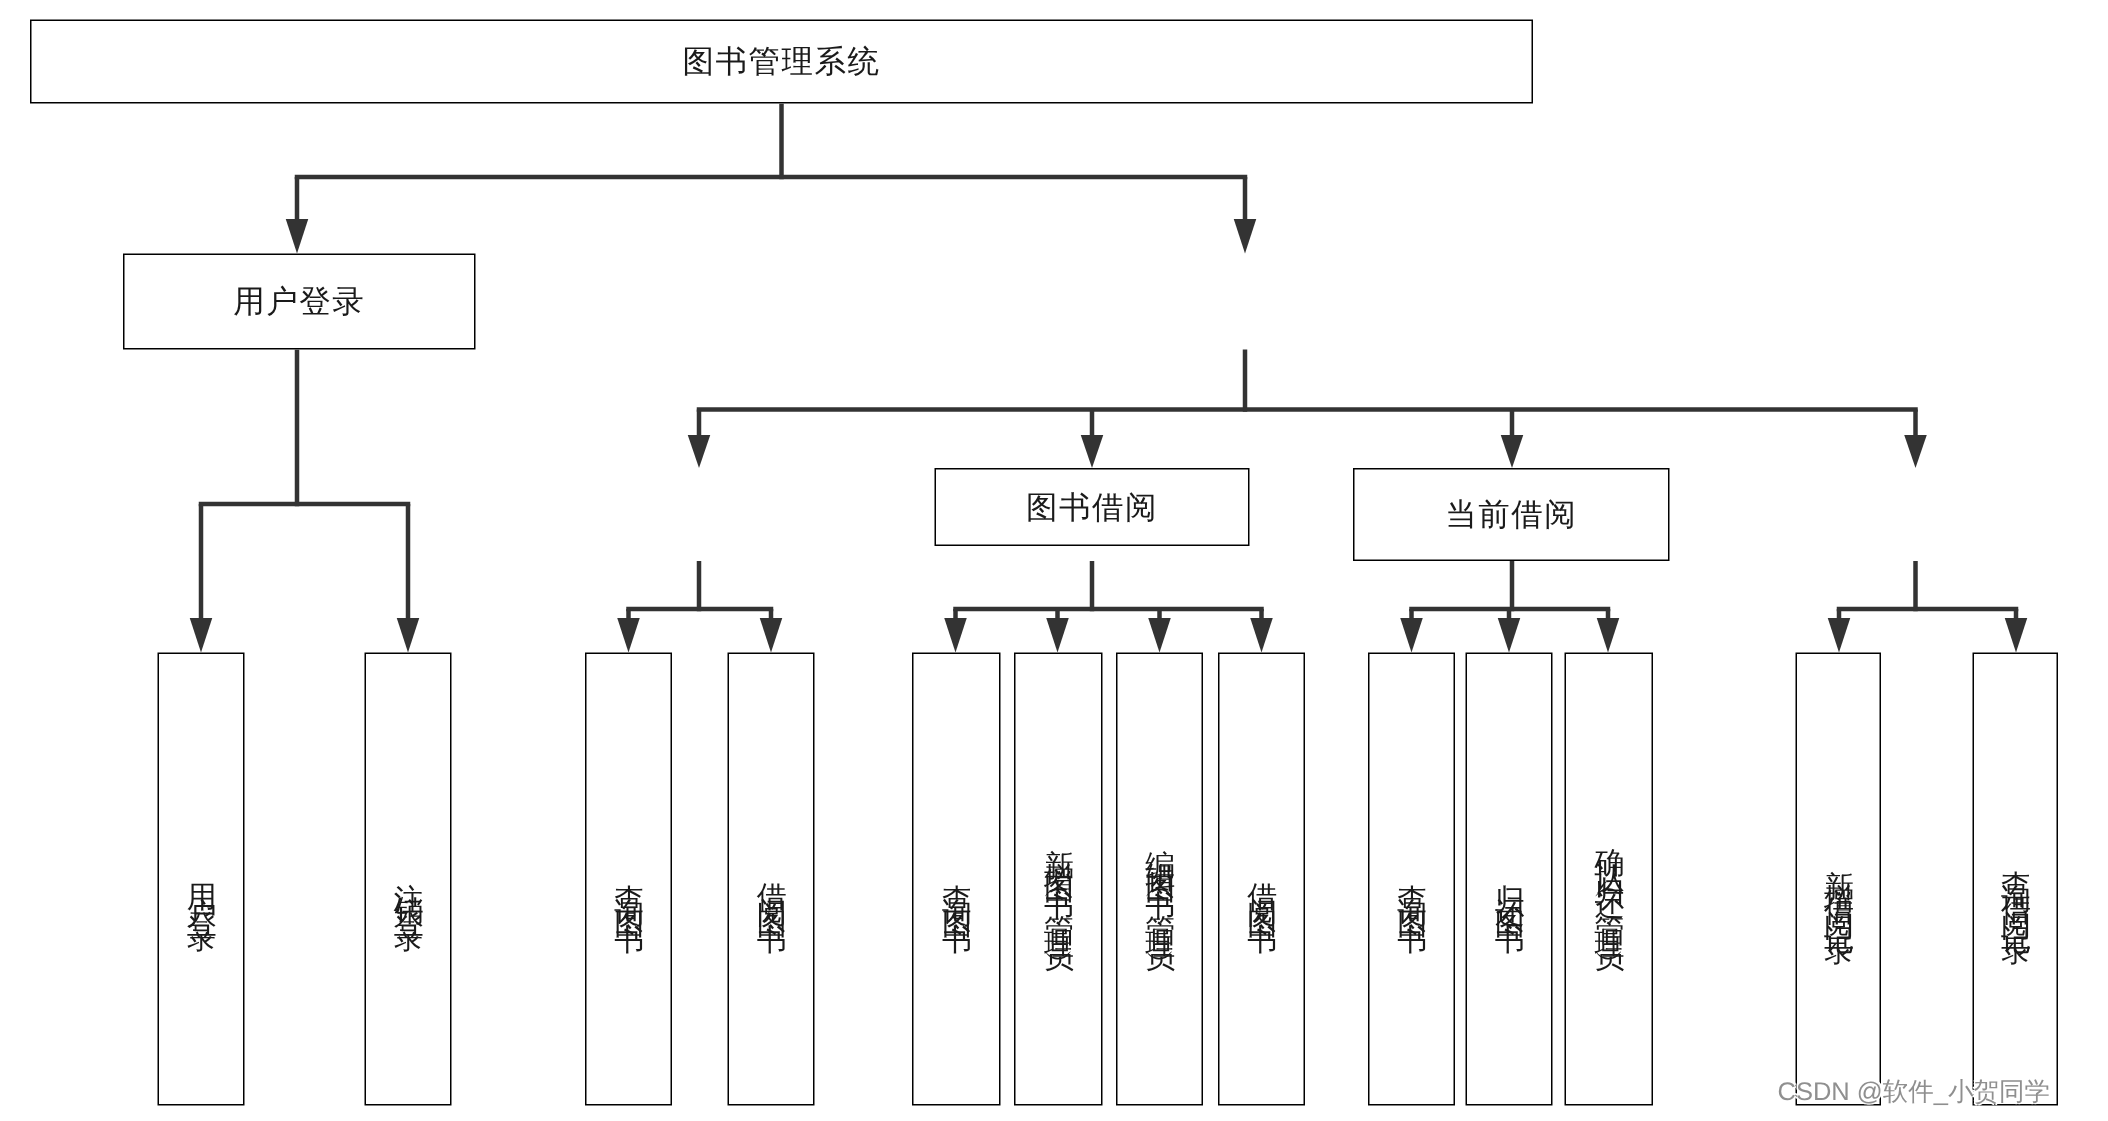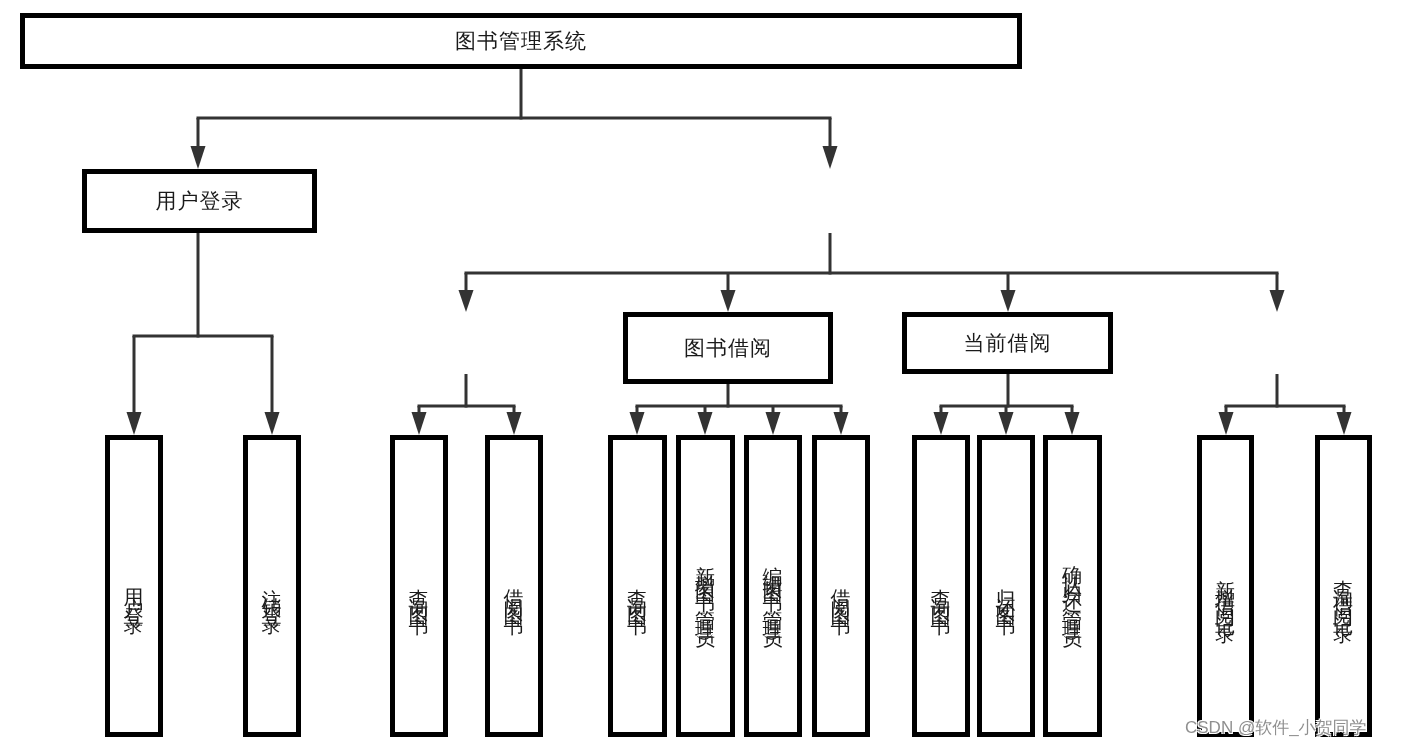--- a/index.html
+++ b/index.html
@@ -8,21 +8,21 @@
     width:1405px;height:747px;
     background:#ffffff;
     font-family:"Liberation Sans", sans-serif;
     overflow:hidden;
   }
   .connectors{position:absolute;left:0;top:0;}
   .box{
     position:absolute;
     box-sizing:border-box;
     background:#ffffff;
-    border:5px solid #000000;
+    border:1px solid #000000;
     display:flex;align-items:center;justify-content:center;
     color:#1a1a1a;
   }
   .box.h span{font-size:21px;letter-spacing:1px;white-space:nowrap;}
   .box.v span{
     writing-mode:vertical-rl;
     text-orientation:mixed;
     font-size:20px;
     line-height:1;
     letter-spacing:9px;
@@ -122,21 +122,21 @@
   </svg>
 
   <div class="box h" style="left:20px;top:13px;width:1002px;height:56px">
     <span>图书管理系统</span>
   </div>
 
   <div class="box h" style="left:82px;top:169px;width:235px;height:64px">
     <span>用户登录</span>
   </div>
 
-  <div class="box h" style="left:623px;top:312px;width:210px;height:72px">
+  <div class="box h" style="left:623px;top:312px;width:210px;height:52px">
     <span>图书借阅</span>
   </div>
   <div class="box h" style="left:902px;top:312px;width:211px;height:62px">
     <span>当前借阅</span>
   </div>
 
   <div class="box v" style="left:105px;top:435px;width:58px;height:302px">
     <span>用户登录</span>
   </div>
   <div class="box v" style="left:243px;top:435px;width:58px;height:302px">

